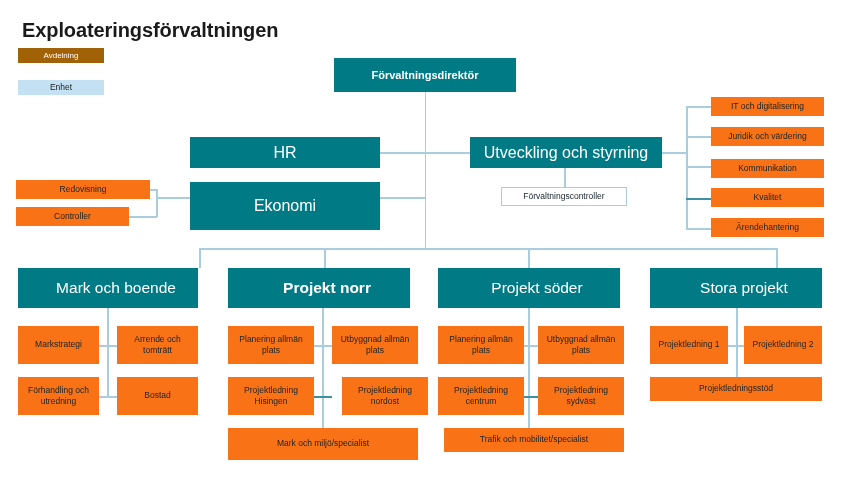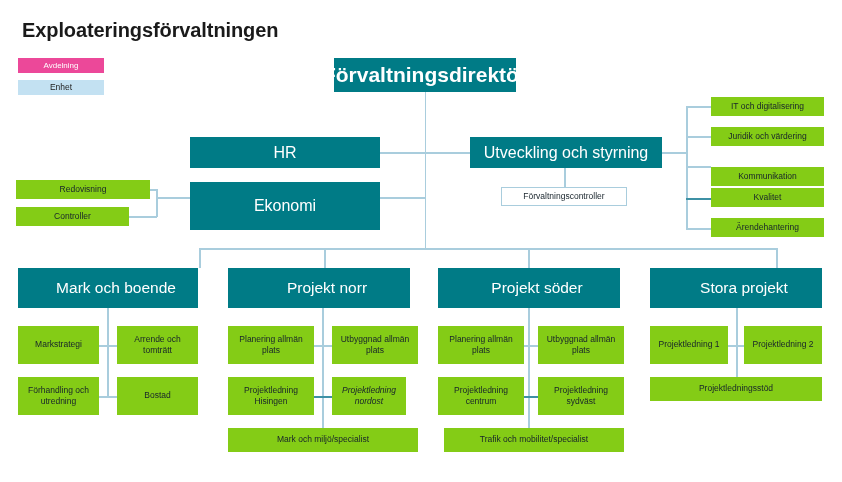--- a/index.html
+++ b/index.html
@@ -30,48 +30,48 @@
   .legend-box{
     position:absolute;
     left:18px;
     width:86px;
     height:15px;
     line-height:15px;
     text-align:center;
     font-size:8px;
     color:#1d1d1d;
   }
-  .legend-box.dept{ top:58px; background:#ec4899; color:#ffffff; }
+  .legend-box.dept{ top:48px; background:#a16207; color:#ffffff; }
   .legend-box.unit{ top:80px; background:#c3e1f2; color:#1d1d1d; }
 
   
   .ln{ position:absolute; background:#a9cddd; }
   .ln.v{ width:1.5px; }
   .ln.h{ height:1.5px; }
   .ln.dark{ background:#3e91a5; }
 
   
   .dept{
     position:absolute;
     background:#007b86;
     color:#ffffff;
     display:flex;
     align-items:center;
     justify-content:center;
     text-align:center;
     font-weight:normal;
     box-sizing:border-box;
   }
-  .dept.top{ font-size:21px; font-weight:bold; }
+  .dept.top{ font-size:11px; font-weight:bold; }
   .dept.mid{ font-size:16px; }
   .dept.row{ font-size:15.5px;padding-left:16px; }
 
   .unit{
     position:absolute;
-    background:#84cc16;
+    background:#f97316;
     color:#17232b;
     display:flex;
     align-items:center;
     justify-content:center;
     text-align:center;
     font-size:8.5px;
     line-height:11.5px;
     box-sizing:border-box;
     padding:0 3px;
   }
@@ -143,36 +143,36 @@
 
   <div class="unit" style="left:16px; top:180px; width:134px; height:19px;">Redovisning</div>
   <div class="unit" style="left:16px; top:207px; width:113px; height:19px;">Controller</div>
 
   <div class="dept mid" style="left:470px; top:137px; width:192px; height:31px;">Utveckling och styrning</div>
 
   <div class="unit outline" style="left:501px; top:187px; width:126px; height:19px;">Förvaltningscontroller</div>
 
   <div class="unit" style="left:711px; top:97px; width:113px; height:19px;">IT och digitalisering</div>
   <div class="unit" style="left:711px; top:127px; width:113px; height:19px;">Juridik och värdering</div>
-  <div class="unit" style="left:711px; top:167px; width:113px; height:19px;text-align:center;">Kommunikation</div>
+  <div class="unit" style="left:711px; top:159px; width:113px; height:19px;text-align:center;">Kommunikation</div>
   <div class="unit" style="left:711px; top:188px; width:113px; height:19px;">Kvalitet</div>
   <div class="unit" style="left:711px; top:218px; width:113px; height:19px;">Ärendehantering</div>
 
   <div class="dept row" style="left:18px; top:268px; width:180px; height:40px;">Mark och boende</div>
   <div class="unit" style="left:18px; top:326px; width:81px; height:38px;">Markstrategi</div>
   <div class="unit" style="left:117px; top:326px; width:81px; height:38px;text-align:center;">Arrende och tomträtt</div>
   <div class="unit" style="left:18px; top:377px; width:81px; height:38px;">Förhandling och utredning</div>
   <div class="unit" style="left:117px; top:377px; width:81px; height:38px;">Bostad</div>
 
-  <div class="dept row" style="left:228px; top:268px; width:182px; height:40px;">Projekt norr</div>
+  <div class="dept row" style="left:228px; top:268px; width:182px; height:40px;font-weight:bold;">Projekt norr</div>
   <div class="unit" style="left:228px; top:326px; width:86px; height:38px;">Planering allmän plats</div>
   <div class="unit" style="left:332px; top:326px; width:86px; height:38px;">Utbyggnad allmän plats</div>
   <div class="unit" style="left:228px; top:377px; width:86px; height:38px;">Projektledning Hisingen</div>
-  <div class="unit" style="left:332px; top:377px; width:74px; height:38px;font-style:italic;">Projektledning nordost</div>
-  <div class="unit" style="left:228px; top:428px; width:190px; height:24px;">Mark och miljö/specialist</div>
+  <div class="unit" style="left:342px; top:377px; width:86px; height:38px;">Projektledning nordost</div>
+  <div class="unit" style="left:228px; top:428px; width:190px; height:32px;">Mark och miljö/specialist</div>
 
   <div class="dept row" style="left:438px; top:268px; width:182px; height:40px;">Projekt söder</div>
   <div class="unit" style="left:438px; top:326px; width:86px; height:38px;">Planering allmän plats</div>
   <div class="unit" style="left:538px; top:326px; width:86px; height:38px;">Utbyggnad allmän plats</div>
   <div class="unit" style="left:438px; top:377px; width:86px; height:38px;">Projektledning centrum</div>
   <div class="unit" style="left:538px; top:377px; width:86px; height:38px;">Projektledning sydväst</div>
   <div class="unit" style="left:444px; top:428px; width:180px; height:24px;">Trafik och mobilitet/specialist</div>
 
   <div class="dept row" style="left:650px; top:268px; width:172px; height:40px;">Stora projekt</div>
   <div class="unit" style="left:650px; top:326px; width:78px; height:38px;">Projektledning 1</div>

